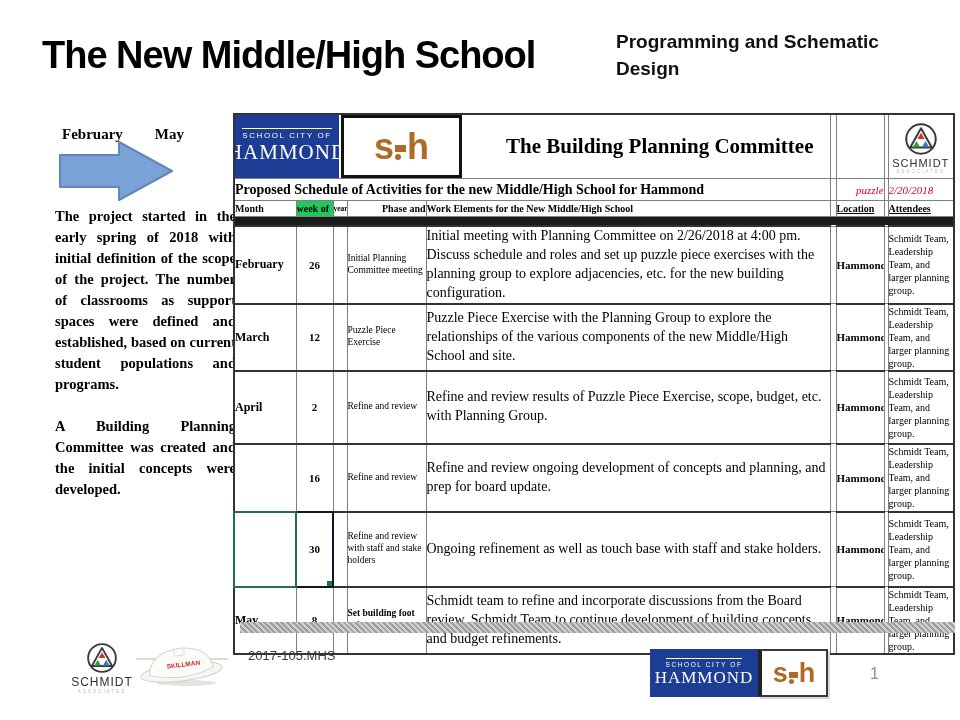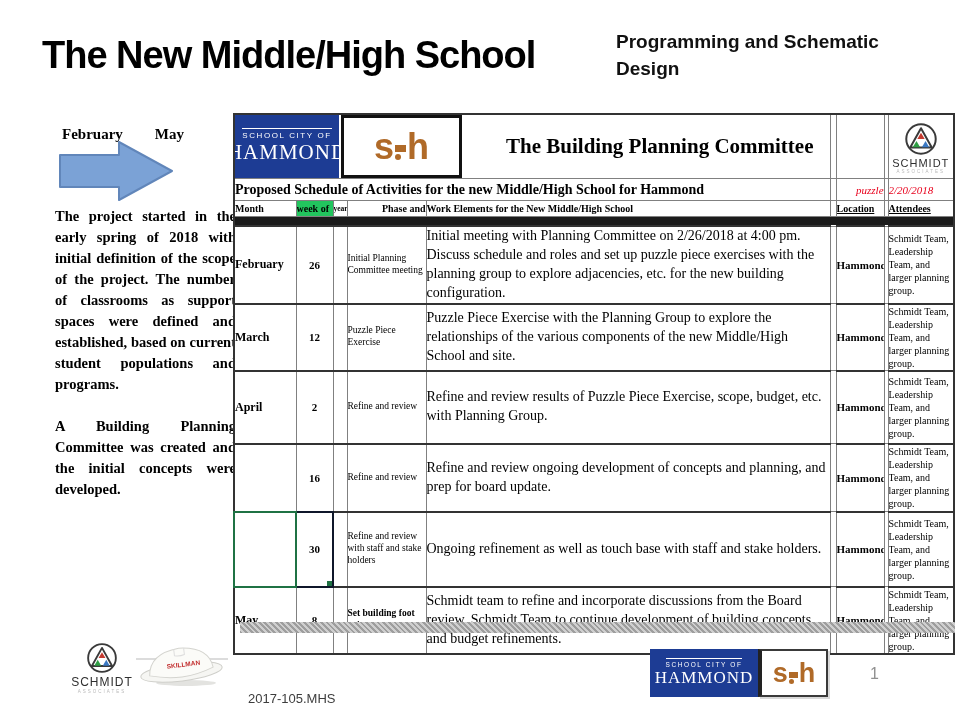--- a/index.html
+++ b/index.html
@@ -95,21 +95,21 @@
   .schmidt-name{font-family:"Liberation Sans",sans-serif;color:#2f2f2f;letter-spacing:1px;}
   .schmidt-assoc{font-family:"Liberation Sans",sans-serif;color:#b9b9b9;letter-spacing:2px;}
   .schmidt-cell .schmidt-name{font-size:11px;margin-top:1px;}
   .schmidt-cell .schmidt-assoc{font-size:4.5px;}
   .footer-schmidt{position:absolute;left:70px;top:640px;width:64px;text-align:center;}
   .footer-schmidt .schmidt-name{font-size:12px;margin-top:1px;}
   .footer-schmidt .schmidt-assoc{font-size:4.5px;}
 
   
   .hat-wrap{position:absolute;left:136px;top:643px;}
-  .project-code{position:absolute;left:248px;top:691px;font-family:"Liberation Sans",sans-serif;
+  .project-code{position:absolute;left:248px;top:648px;font-family:"Liberation Sans",sans-serif;
                 font-size:13px;color:#3d3d3d;}
   .page-number{position:absolute;left:870px;top:665px;font-family:"Liberation Sans",sans-serif;
                font-size:16px;color:#909090;}
 </style>
 </head>
 <body>
 
 <div class="slide">
 
   <div class="main-title">The New Middle/High School</div>

